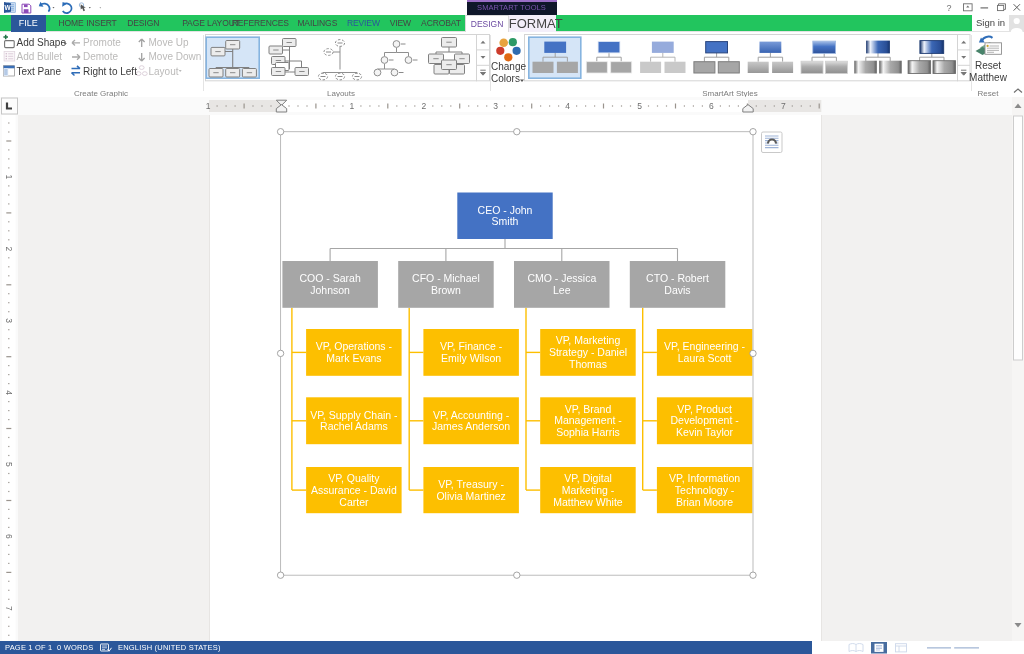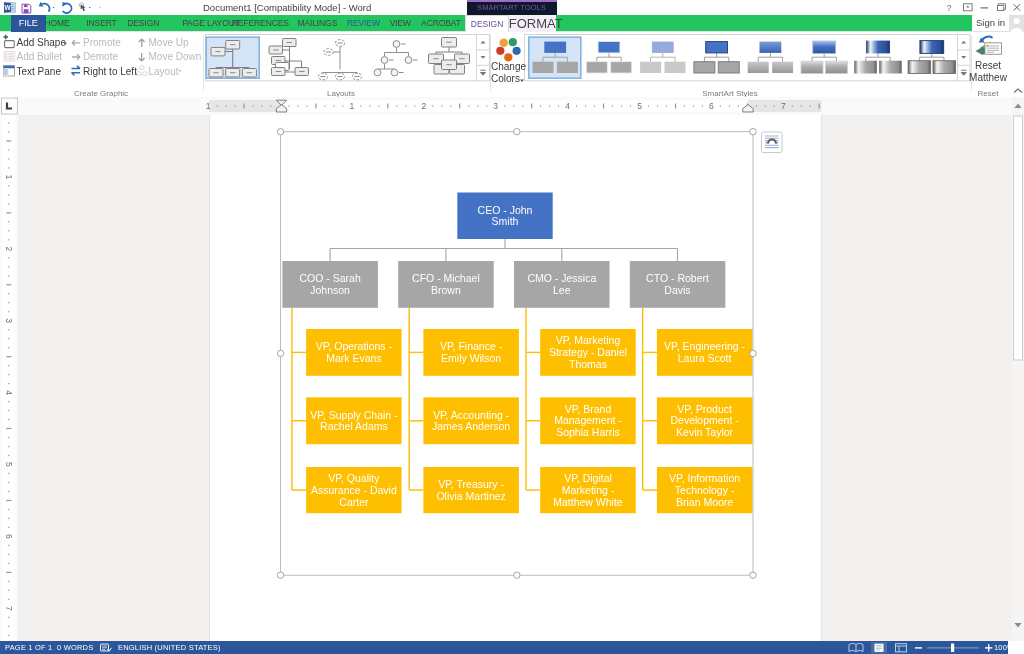--- a/index.html
+++ b/index.html
@@ -11,21 +11,21 @@
   #ribbon{left:0;top:32px;width:1024px;height:65px;background:#fff;}
   .gsep{position:absolute;top:3px;width:1px;height:56px;background:#e4e4e4;}
   .glabel{position:absolute;top:56.5px;font-size:8px;color:#7b7b7b;transform:translateX(-50%);white-space:nowrap;}
   .rbtxt{position:absolute;font-size:10px;color:#3b3b3b;white-space:nowrap;}
   .dis{color:#bbbab9;}
   #rulerstrip{left:0;top:97px;width:1024px;height:18px;background:#fafafa;}
   #docarea{left:0;top:115px;width:1012px;height:525.5px;background:#f2f1f0;overflow:hidden;}
   #page{position:absolute;left:209px;top:0;width:612.5px;height:525.5px;background:#fff;border-left:1px solid #e7e5e3;border-right:1px solid #e7e5e3;box-sizing:border-box;}
   #vruler{position:absolute;left:0;top:0;width:18px;height:525.5px;background:#fafafa;}
   #scrollcol{left:1012px;top:97px;width:12px;height:543.5px;background:#f6f5f4;}
-  #statusbar{left:0;top:640.5px;width:1008px;height:13.5px;background:#2b579a;color:#fff;font-size:7.5px;}
+  #statusbar{left:0;top:640.5px;width:812px;height:13.5px;background:#2b579a;color:#fff;font-size:7.5px;}
   .sbtxt{position:absolute;top:0;height:13.5px;line-height:14px;white-space:nowrap;letter-spacing:0.2px;}
 </style>
 </head>
 <body>
 
 <div class="abs" id="titlebar">
   <svg class="abs" style="left:0;top:0" width="120" height="15" viewBox="0 0 120 15">
 
     <rect x="7.5" y="2.5" width="8" height="10" rx="0.5" fill="#cadcf0" stroke="#7da7d8" stroke-width="0.6"></rect>
     <rect x="9" y="4.2" width="5" height="1" fill="#8eb4e3"></rect>
@@ -46,39 +46,38 @@
     <path d="M52.5 7 l2 0 l-1 1.6 Z" fill="#666"></path>
 
     <path d="M63.3 4.4 C66 2.6 69.6 3.4 71 6.2 C72.3 8.8 71 11.6 68.6 12.6 C66.4 13.5 64 12.7 62.7 10.9" fill="none" stroke="#2b6cb8" stroke-width="1.7"></path>
     <path d="M62.2 6.8 L62.6 2 L67 3.8 Z" fill="#2b6cb8"></path>
 
     <circle cx="81.5" cy="5" r="2.2" fill="none" stroke="#9dbbdd" stroke-width="1"></circle>
     <path d="M80.7 4.2 v5.2 l1.6 -1.2 l1.2 3 l1.5 -0.6 l-1.2 -2.9 h2 Z" fill="#555"></path>
     <path d="M88.8 7 l2 0 l-1 1.6 Z" fill="#666"></path>
     <path d="M99.5 7.2 l1.6 0 l-0.8 1.4 Z" fill="#888"></path>
   </svg>
-  <div class="abs" style="left:203px;top:0;width:334px;height:15px;line-height:16px;font-size:9.5px;color:#3f3f3f;">Document1 [Compatibility Mode] - Word</div>
   <div class="abs" id="satools" style="left:466.5px;top:0;width:90px;height:15px;background:#0f172a;border-top:2.5px solid #9a6ec6;box-sizing:border-box;text-align:center;font-size:7.5px;letter-spacing:0.1px;color:#7c54ae;line-height:11.5px;">SMARTART TOOLS</div>
   <div class="abs" id="winbtns">
     <svg class="abs" style="left:940px;top:0" width="84" height="15" viewBox="0 0 84 15">
       <text x="9" y="10.5" font-size="9" fill="#707070" text-anchor="middle" font-family="Liberation Sans">?</text>
       <rect x="23.5" y="3.8" width="8.6" height="7" fill="none" stroke="#6e6e6e" stroke-width="0.9"></rect>
       <path d="M27.8 5.6 l1.6 2 h-3.2 Z" fill="#6e6e6e"></path>
       <rect x="40.5" y="7.3" width="7.6" height="1.2" fill="#6e6e6e"></rect>
       <rect x="57.5" y="5.4" width="6.2" height="5.2" fill="none" stroke="#6e6e6e" stroke-width="0.9"></rect>
       <path d="M58.5 5.4 v-1.6 h7 v5.6 h-1.6" fill="none" stroke="#6e6e6e" stroke-width="0.9"></path>
       <path d="M73.6 4.2 l6.4 6.4 M80 4.2 l-6.4 6.4" stroke="#5f5f5f" stroke-width="1"></path>
     </svg>
   </div>
 </div>
 
 <div class="abs" id="tabrow">
   <div class="abs" style="left:0;top:16.2px;width:1024px;height:1px;background:#e3e3e3;"></div>
   <div class="abs" style="left:10.5px;top:0;width:35.5px;height:17px;background:#2b579a;color:#fff;text-align:center;line-height:17px;font-size:9px;">FILE</div>
-  <div class="tab" style="left:57px;">HOME</div>
+  <div class="tab" style="left:71px;">HOME</div>
   <div class="tab" style="left:101.5px;">INSERT</div>
   <div class="tab" style="left:143.2px;">DESIGN</div>
   <div class="tab" style="left:211px;">PAGE LAYOUT</div>
   <div class="tab" style="left:260.3px;">REFERENCES</div>
   <div class="tab" style="left:317.3px;">MAILINGS</div>
   <div class="tab" style="left:363.4px;color:#2b579a;">REVIEW</div>
   <div class="tab" style="left:400.3px;">VIEW</div>
   <div class="tab" style="left:441px;">ACROBAT</div>
   <div class="abs" style="left:465.3px;top:0;width:43.5px;height:17px;background:#fff;border:1px solid #dadada;border-bottom:none;box-sizing:border-box;text-align:center;line-height:16px;font-size:8.5px;color:#6b4aa1;">DESIGN</div>
   <div class="abs" style="left:508.8px;top:0;width:47.5px;height:17px;background:#f4effa;text-align:center;line-height:17px;font-size:13px;color:#454545;">FORMAT</div>

